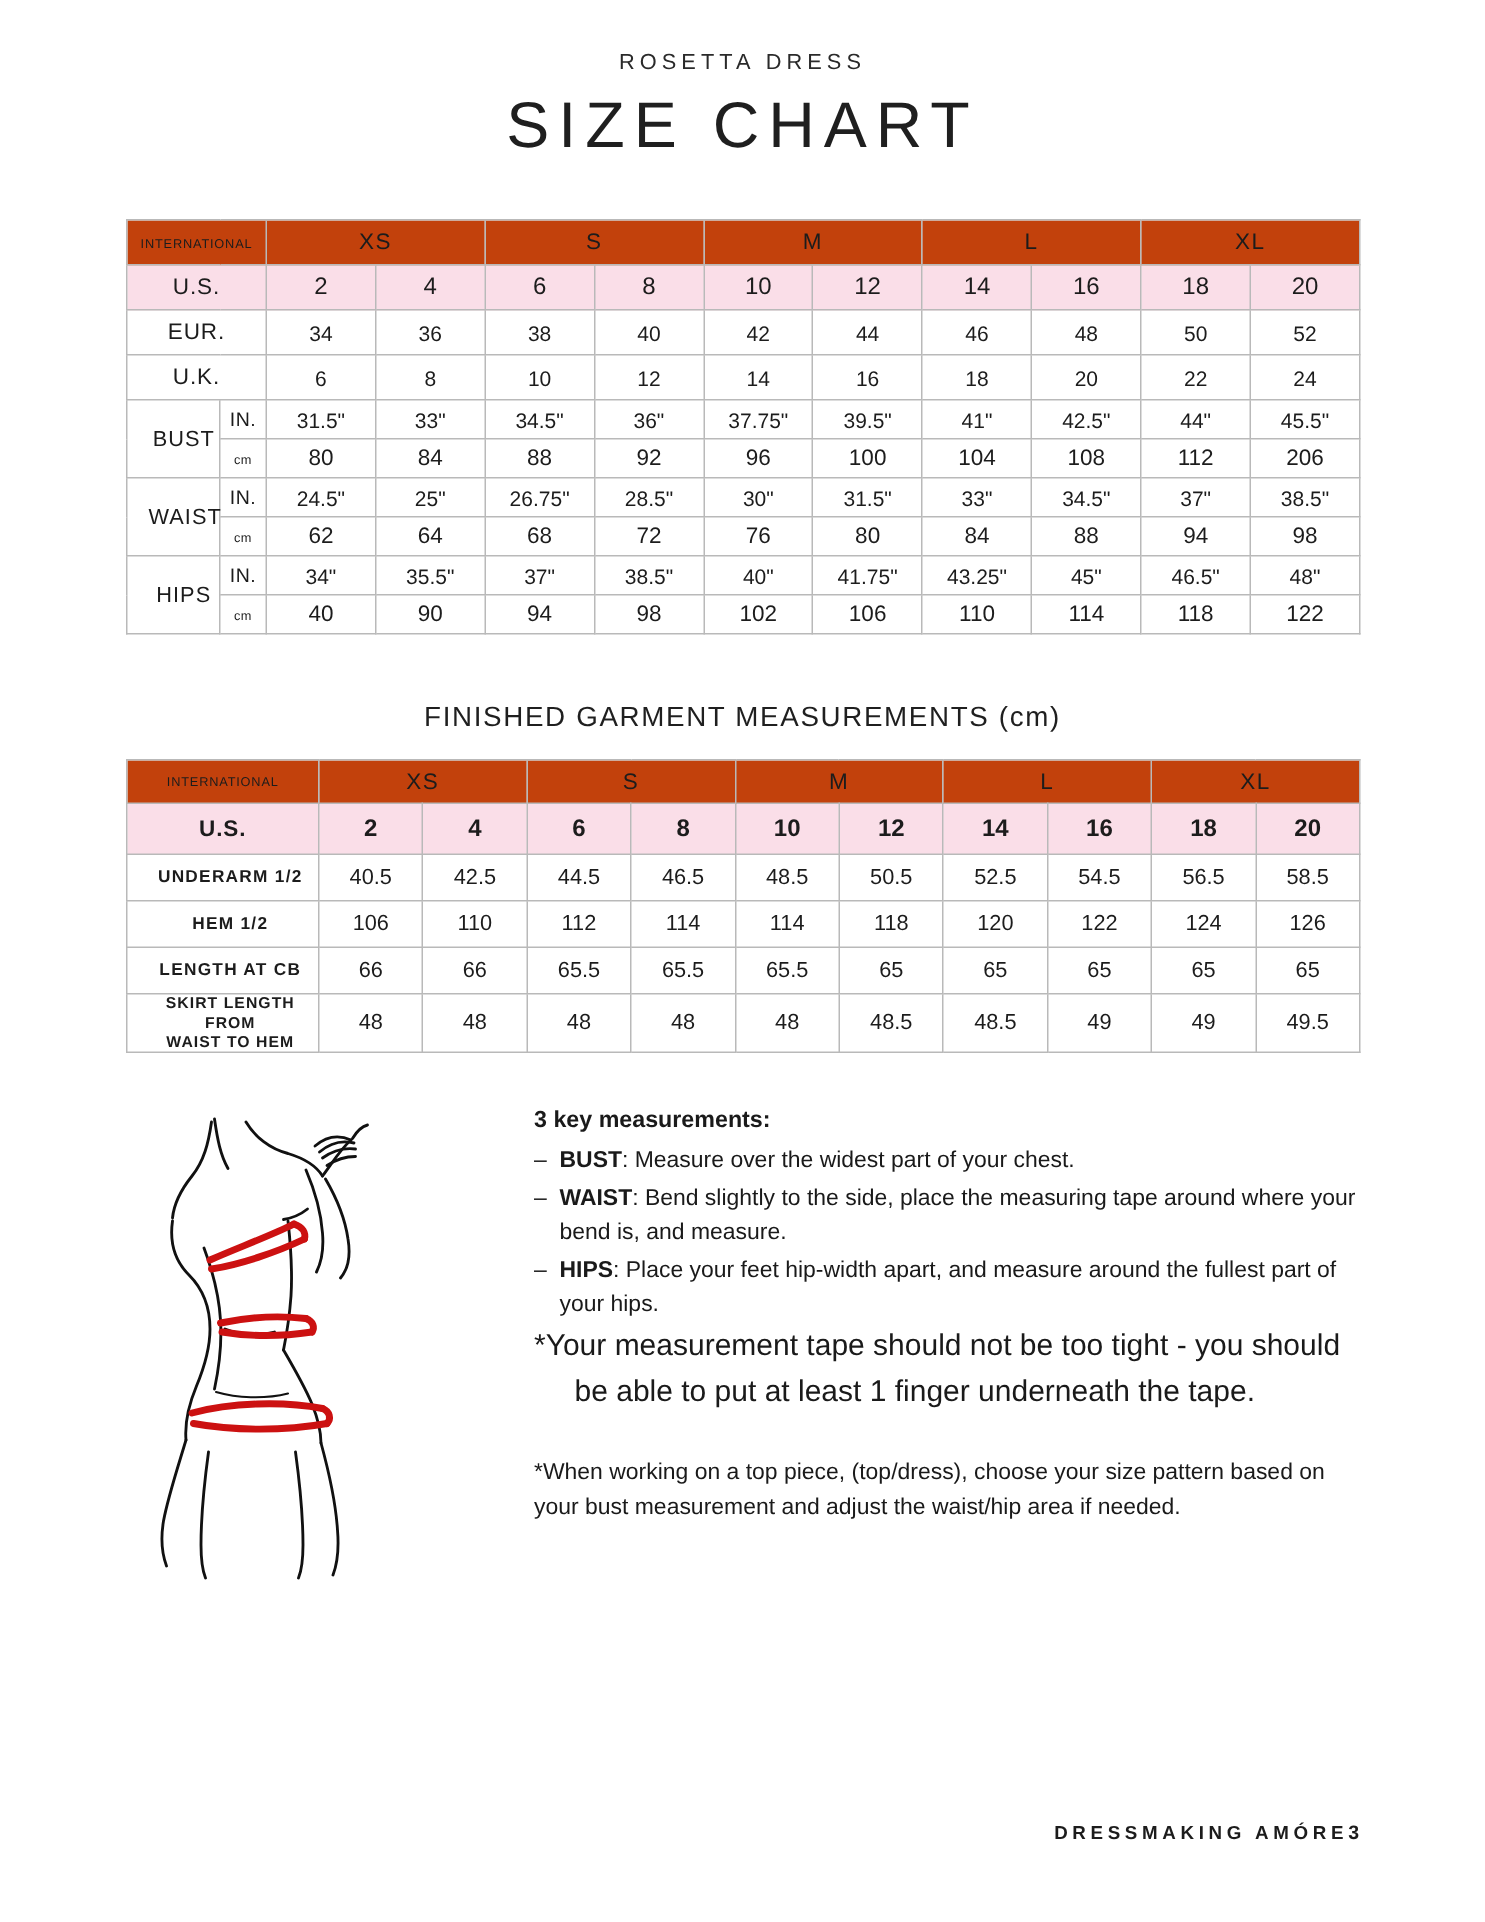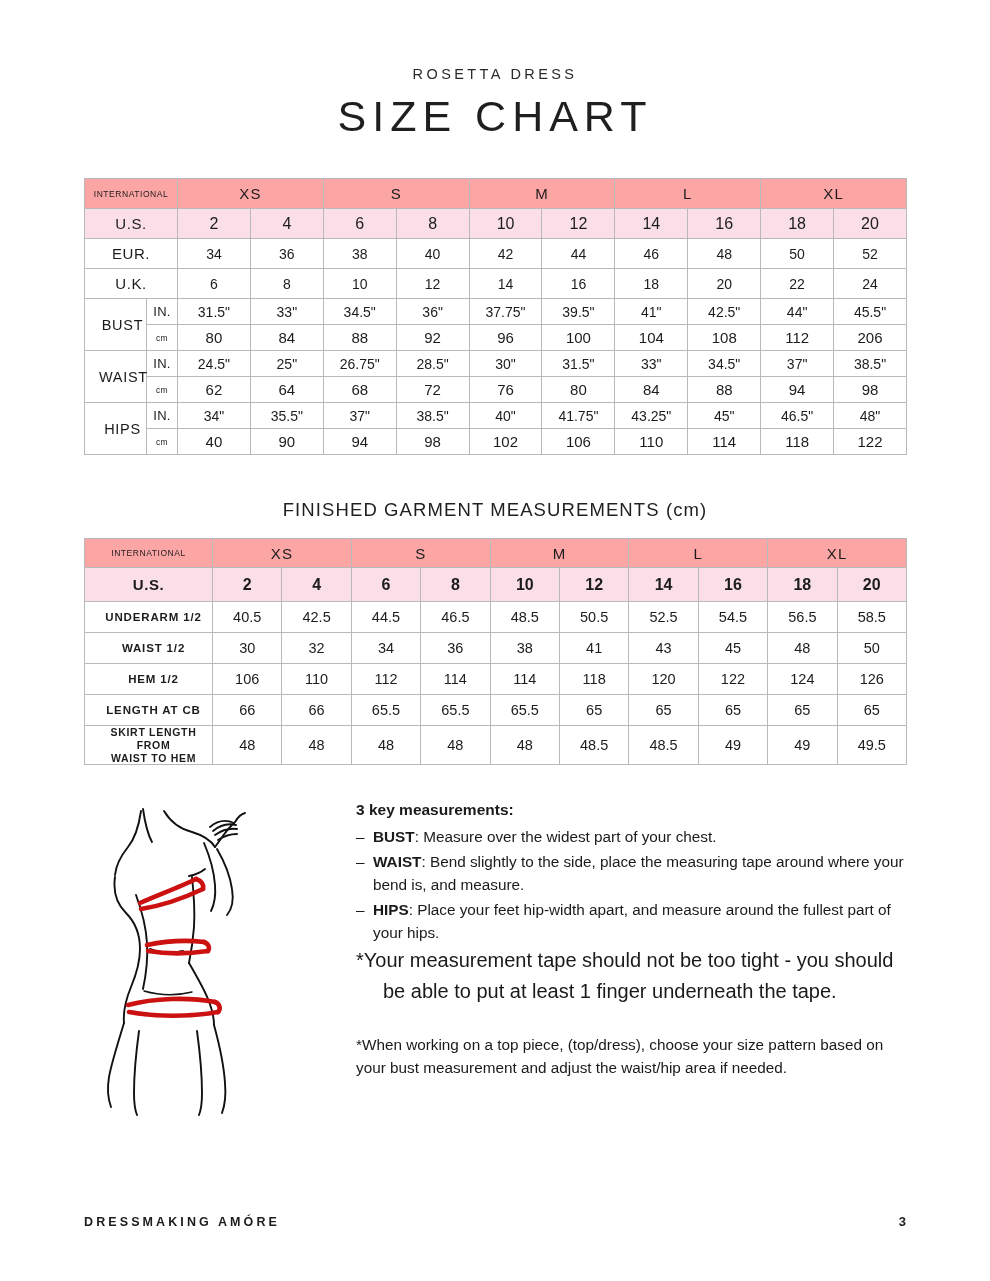--- a/index.html
+++ b/index.html
@@ -8,21 +8,21 @@
     width: 990px;
     height: 1281px;
     background: #ffffff;
     font-family: "Liberation Sans", sans-serif;
     color: #1c1c1c;
     position: relative;
     overflow: hidden;
   }
 
   
-  .doc-header { text-align: center; padding-top: 66px; }
+  .doc-header { text-align: center; padding-top: 34px; }
   .eyebrow {
     font-size: 14.5px;
     letter-spacing: 3.4px;
     font-weight: 400;
     color: #2a2a2a;
   }
   .main-title {
     font-size: 43px;
     letter-spacing: 6px;
     font-weight: 400;
@@ -38,21 +38,21 @@
     width: 822px;
     table-layout: fixed;
   }
   table.chart td, table.chart th {
     border: 1px solid #b9b9b9;
     text-align: center;
     vertical-align: middle;
     font-weight: 400;
     padding: 0;
   }
-  .r-intl { background: #fca5a5; }
+  .r-intl { background: #c2410c; }
   .r-us   { background: #fadee8; }
 
   .cell-intl {
     font-size: 8.5px;
     letter-spacing: 0.55px;
     font-weight: 700;
     color: #1c1c1c;
   }
   .cell-grp { font-size: 15px; letter-spacing: 1.1px; }
   .cell-uslabel { font-size: 15px; font-weight: 700; letter-spacing: 0.6px; }
@@ -164,21 +164,21 @@
   }
 
   
   .footer {
     position: absolute;
     left: 84px;
     right: 84px;
     bottom: 52px;
     display: flex;
     align-items: baseline;
-    justify-content: space-between;
+    justify-content: flex-end;
   }
   .brand {
     font-size: 12.5px;
     letter-spacing: 3.1px;
     font-weight: 700;
     color: #1c1c1c;
   }
   .pageno { font-size: 13px; font-weight: 700; color: #1c1c1c; }
 
   .fig-svg { display: block; }
@@ -385,33 +385,20 @@
           <td class="val">44.5</td>
           <td class="val">46.5</td>
           <td class="val">48.5</td>
           <td class="val">50.5</td>
           <td class="val">52.5</td>
           <td class="val">54.5</td>
           <td class="val">56.5</td>
           <td class="val">58.5</td>
         </tr>
         <tr>
-          <td class="lbl">WAIST 1/2</td>
-          <td class="val">30</td>
-          <td class="val">32</td>
-          <td class="val">34</td>
-          <td class="val">36</td>
-          <td class="val">38</td>
-          <td class="val">41</td>
-          <td class="val">43</td>
-          <td class="val">45</td>
-          <td class="val">48</td>
-          <td class="val">50</td>
-        </tr>
-        <tr>
           <td class="lbl">HEM 1/2</td>
           <td class="val">106</td>
           <td class="val">110</td>
           <td class="val">112</td>
           <td class="val">114</td>
           <td class="val">114</td>
           <td class="val">118</td>
           <td class="val">120</td>
           <td class="val">122</td>
           <td class="val">124</td>

